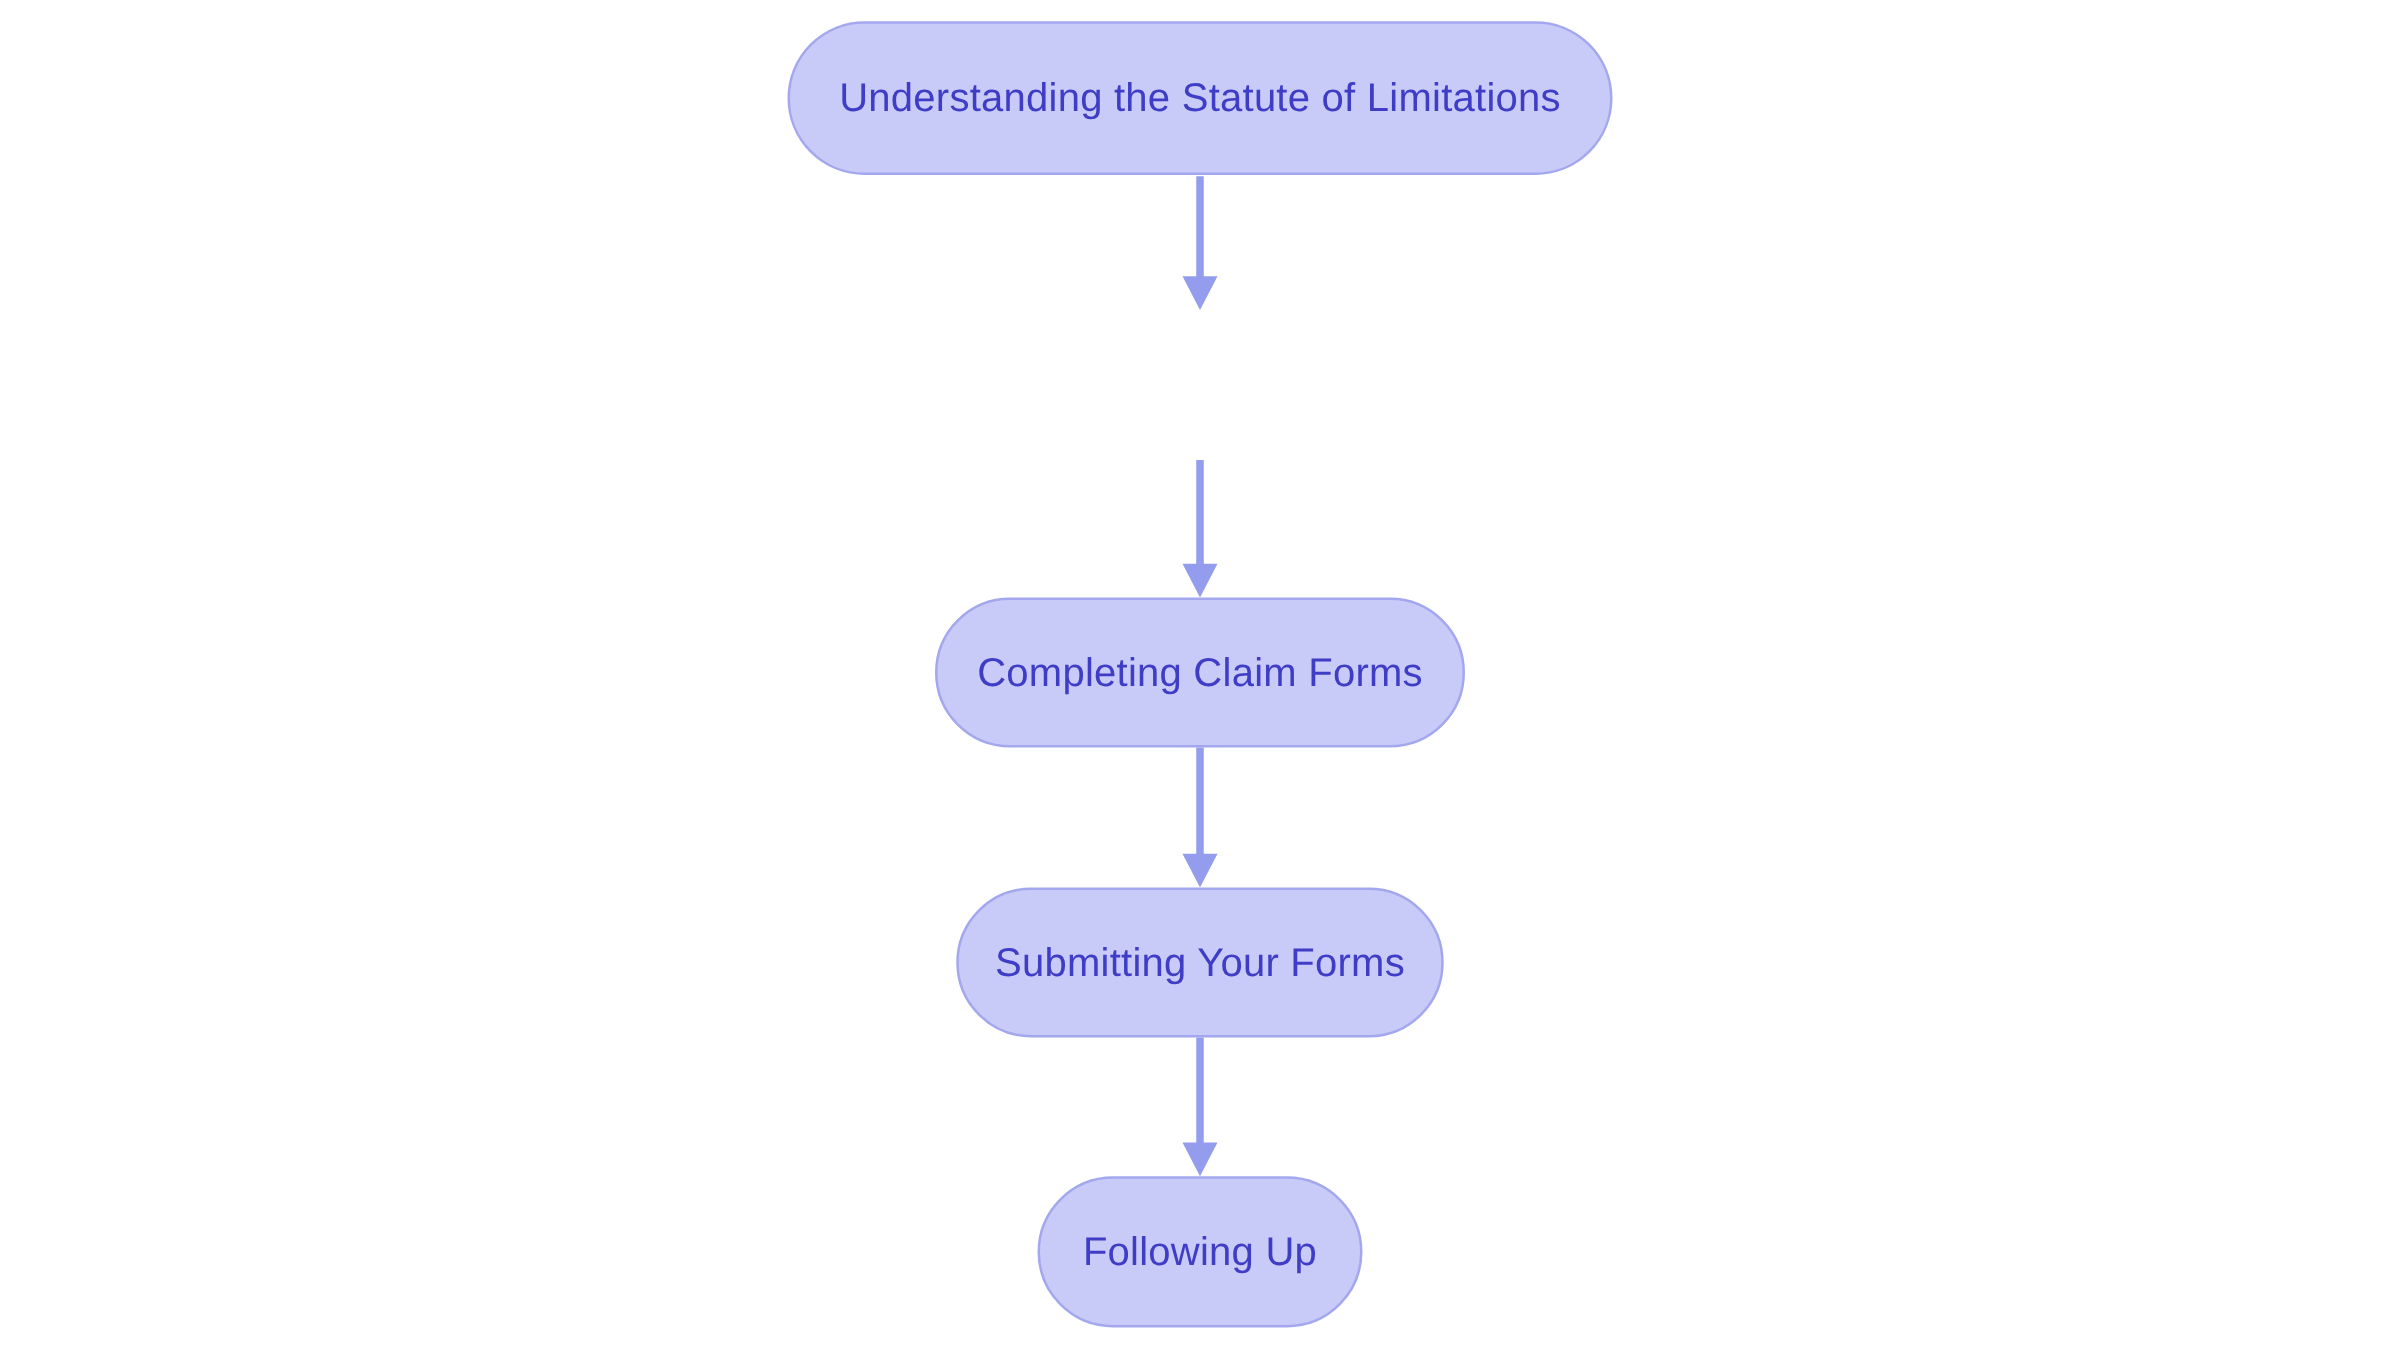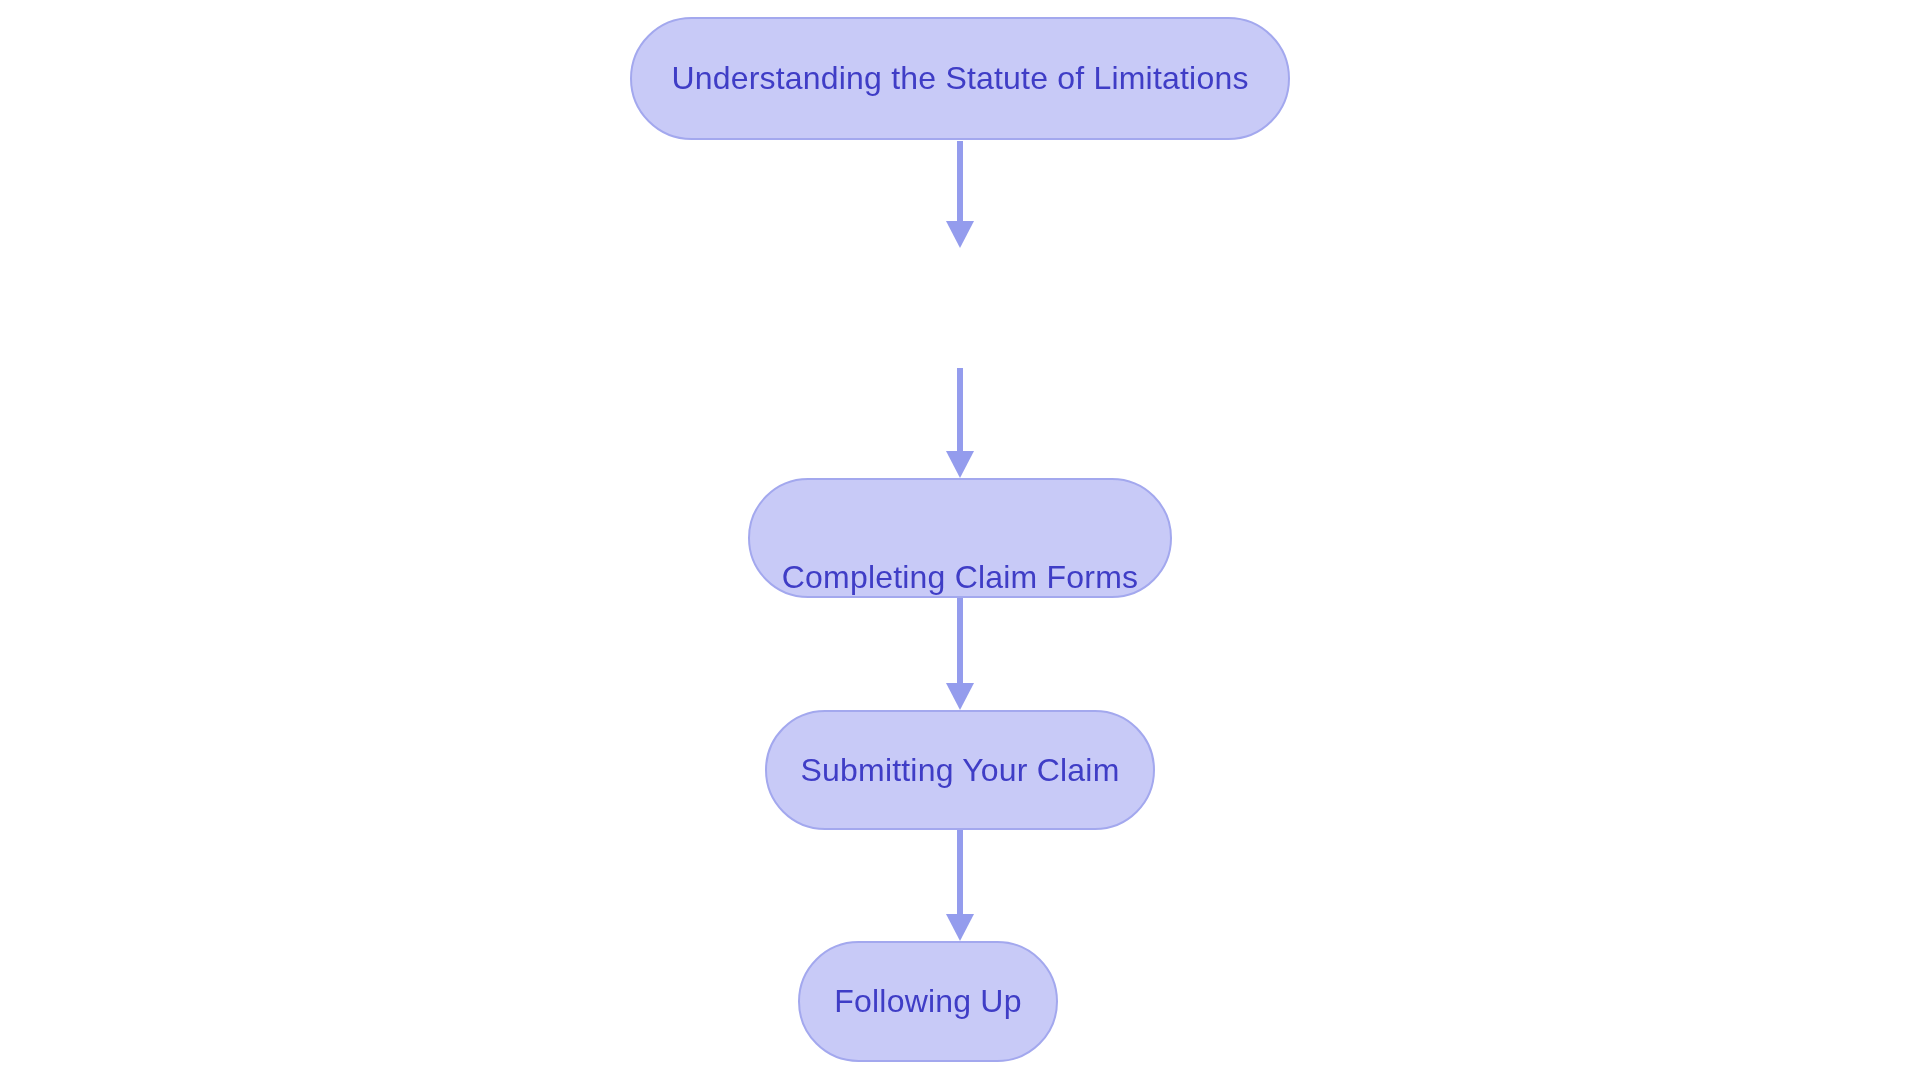--- a/index.html
+++ b/index.html
@@ -49,23 +49,23 @@
     position: absolute;
     width: 0;
     height: 0;
     border-left: 14px solid transparent;
     border-right: 14px solid transparent;
     border-top: 27px solid var(--arrow-color);
   }
   
   .n1 { left: 630px; top: 17px;  width: 660px; height: 123px; }
   .n2 { left: 672px; top: 247px; width: 576px; height: 121px; }
-  .n3 { left: 748px; top: 478px; width: 424px; height: 120px; align-items: flex-end; }
+  .n3 { left: 748px; top: 478px; width: 424px; height: 120px; }
   .n4 { left: 765px; top: 710px; width: 390px; height: 120px; }
-  .n5 { left: 798px; top: 941px; width: 260px; height: 121px; }
+  .n5 { left: 830px; top: 941px; width: 260px; height: 121px; }
   
   .l1 { left: 957px; top: 141px; height: 81px; }
   .h1 { left: 946px; top: 221px; }
   .l2 { left: 957px; top: 368px; height: 84px; }
   .h2 { left: 946px; top: 451px; }
   .l3 { left: 957px; top: 598px; height: 86px; }
   .h3 { left: 946px; top: 683px; }
   .l4 { left: 957px; top: 830px; height: 85px; }
   .h4 { left: 946px; top: 914px; }
 </style>
@@ -86,21 +86,21 @@
   <div class="arrow-head h2"></div>
 
   <div class="node n3">
     <span class="node-label">Completing Claim Forms</span>
   </div>
 
   <div class="arrow-line l3"></div>
   <div class="arrow-head h3"></div>
 
   <div class="node n4">
-    <span class="node-label">Submitting Your Claim</span>
+    <span class="node-label">Submitting Your Forms</span>
   </div>
 
   <div class="arrow-line l4"></div>
   <div class="arrow-head h4"></div>
 
   <div class="node n5">
     <span class="node-label">Following Up</span>
   </div>
 
 </div>

